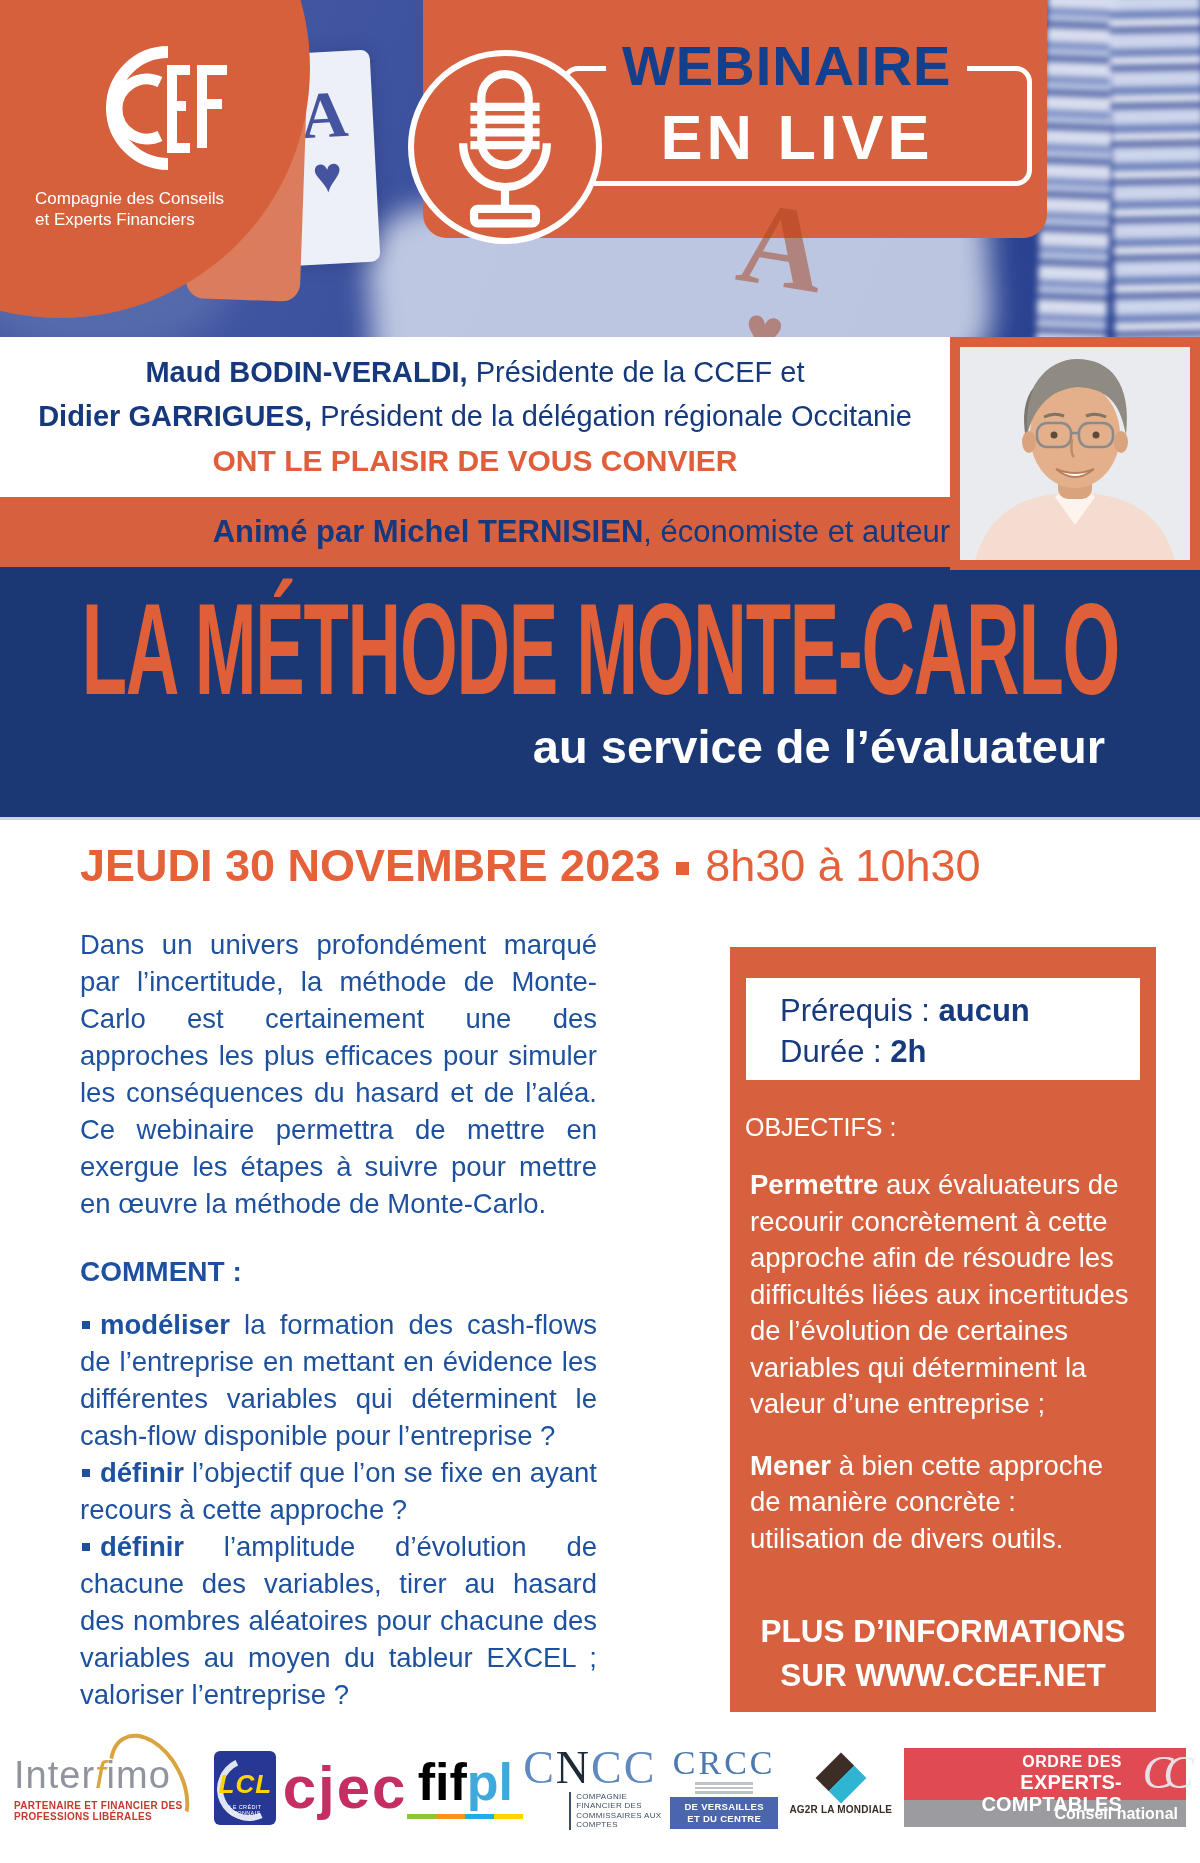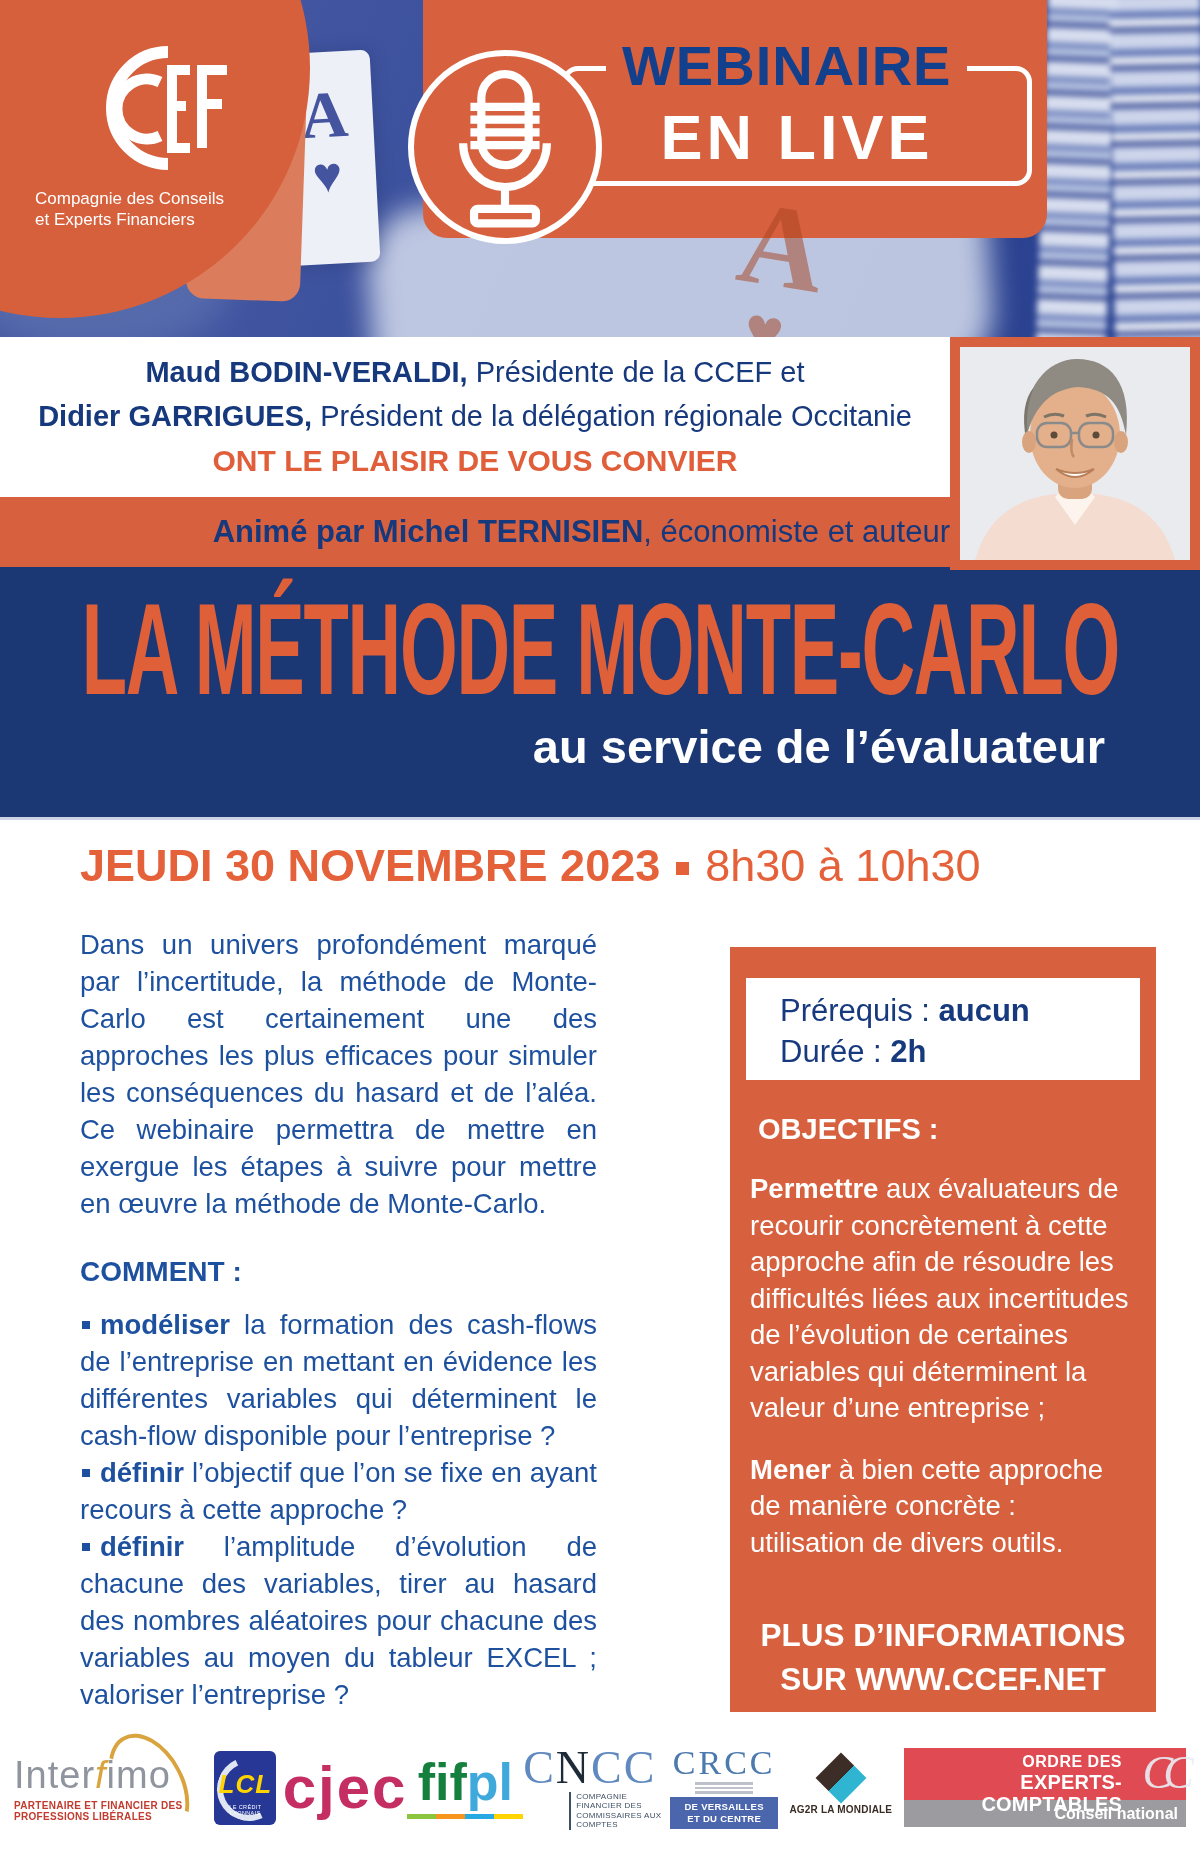--- a/index.html
+++ b/index.html
@@ -72,21 +72,21 @@
   .date-line b { letter-spacing:0; }
   .date-sq { display:inline-block; width:13px; height:13px; background:#e4613a; margin:0 16px 6px 16px; }
   .left-col { position:absolute; left:62px; top:106px; width:517px; color:#1d519f; font-size:27.5px;
     line-height:37px; text-align:justify; }
   .comment-h { font-weight:bold; font-size:28px; margin-top:31px; }
   .how-list { margin-top:16px; }
   .sq-bullet { display:inline-block; width:8px; height:8px; background:#1d519f; margin:0 10px 5px 2px; }
   .orange-box { position:absolute; left:712px; top:127px; width:426px; height:765px; background:#d7613e; color:#fff; }
   .preq-box { margin:31px 16px 0 16px; height:102px; background:#ffffff; padding:12px 0 0 34px; color:#17397e; }
   .preq-box .pl { font-size:31px; line-height:41px; }
-  .objectifs-h { margin:33px 0 0 28px; font-weight:bold; font-size:29px; }
+  .objectifs-h { margin:33px 0 0 15px; font-weight:normal; font-size:25px; }
   .obj-p { margin:25px 20px 0 20px; font-size:27.5px; line-height:36.5px; }
   .more-info { margin-top:52px; text-align:center; font-weight:bold; font-size:31.5px; line-height:44px; }
 
   
   .footer { position:absolute; left:0; top:1712px; width:1200px; height:151px; background:#fff; }
   .footer-row { display:flex; align-items:center; justify-content:space-between; height:100%; padding:0 14px; }
   .logo-item { text-align:center; }
 
   .lg-interfimo { width:198px; position:relative; text-align:left; }
   .lg-interfimo .arc { position:absolute; right:24px; top:-24px; width:70px; height:110px;
@@ -101,21 +101,21 @@
   .lcl-box .cres { position:absolute; left:3px; top:6px; width:64px; height:64px; border:6px solid transparent;
     border-left-color:#dfe5f2; border-bottom-color:#dfe5f2; border-radius:50%; transform:rotate(20deg); }
   .lcl-box .txt { position:absolute; left:0; top:18px; width:100%; text-align:center; color:#ffd400;
     font-size:26px; font-weight:bold; font-style:italic; letter-spacing:1px; }
   .lcl-box .sub { position:absolute; left:0; bottom:9px; width:100%; text-align:center; color:#fff; font-size:5.5px; letter-spacing:.4px; }
 
   .lg-cjec .word { font-size:60px; font-weight:bold; color:#c52e63; letter-spacing:2px; line-height:60px; }
 
   .lg-fifpl { width:118px; }
   .lg-fifpl .word { font-size:52px; font-weight:bold; line-height:52px; letter-spacing:0px; }
-  .lg-fifpl .c1 { color:#15803d;text-align:right; } .lg-fifpl .c3 { color:#3fa9dc; }
+  .lg-fifpl .c1 { color:#000000;text-align:right; } .lg-fifpl .c3 { color:#3fa9dc; }
   .lg-fifpl .stripe { height:5px; margin-top:6px;
     background:linear-gradient(90deg,#8cc63e 0 25%,#f7941e 25% 50%,#27aae1 50% 75%,#ffd400 75% 100%); }
 
   .lg-cncc { width:150px; text-align:left; }
   .lg-cncc .letters { font-family:"Liberation Serif", serif; font-size:46px; line-height:44px; letter-spacing:2px; }
   .lg-cncc .lb { color:#6089c0; } .lg-cncc .ln { color:#1d2a38; }
   .lg-cncc .sub { margin-left:46px; margin-top:2px; font-size:8px; line-height:9.5px; color:#3e4f63;
     border-left:2px solid #3e4f63; padding-left:5px; letter-spacing:.3px; }
 
   .lg-crcc { width:110px; }

